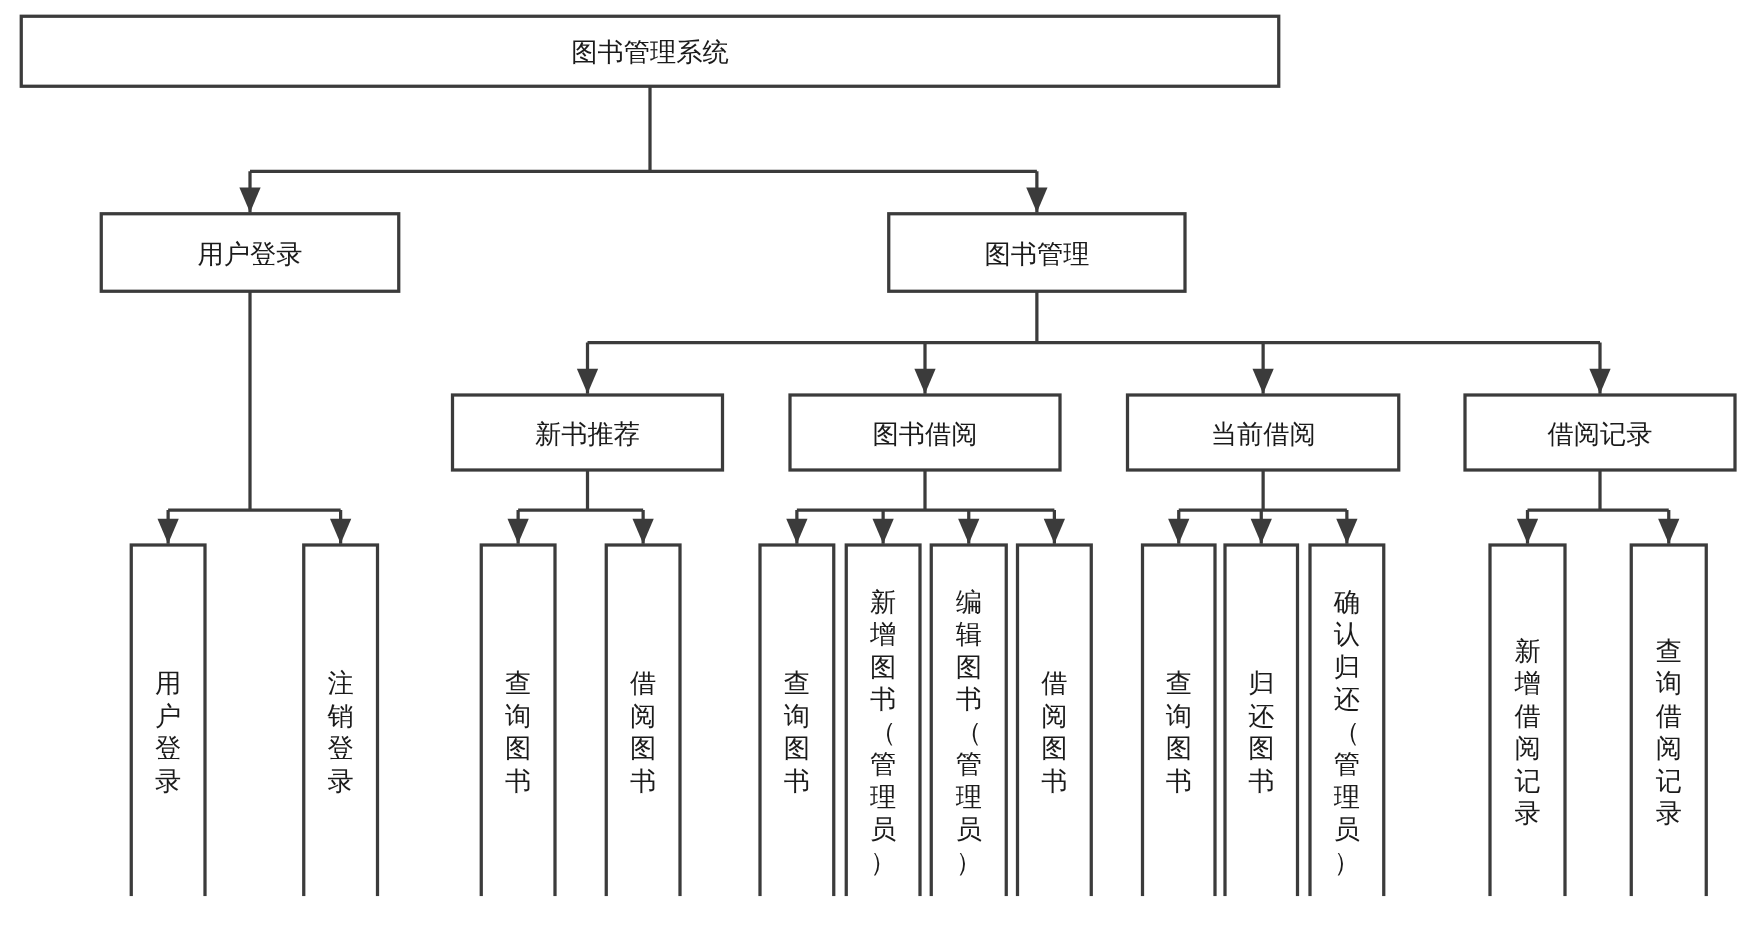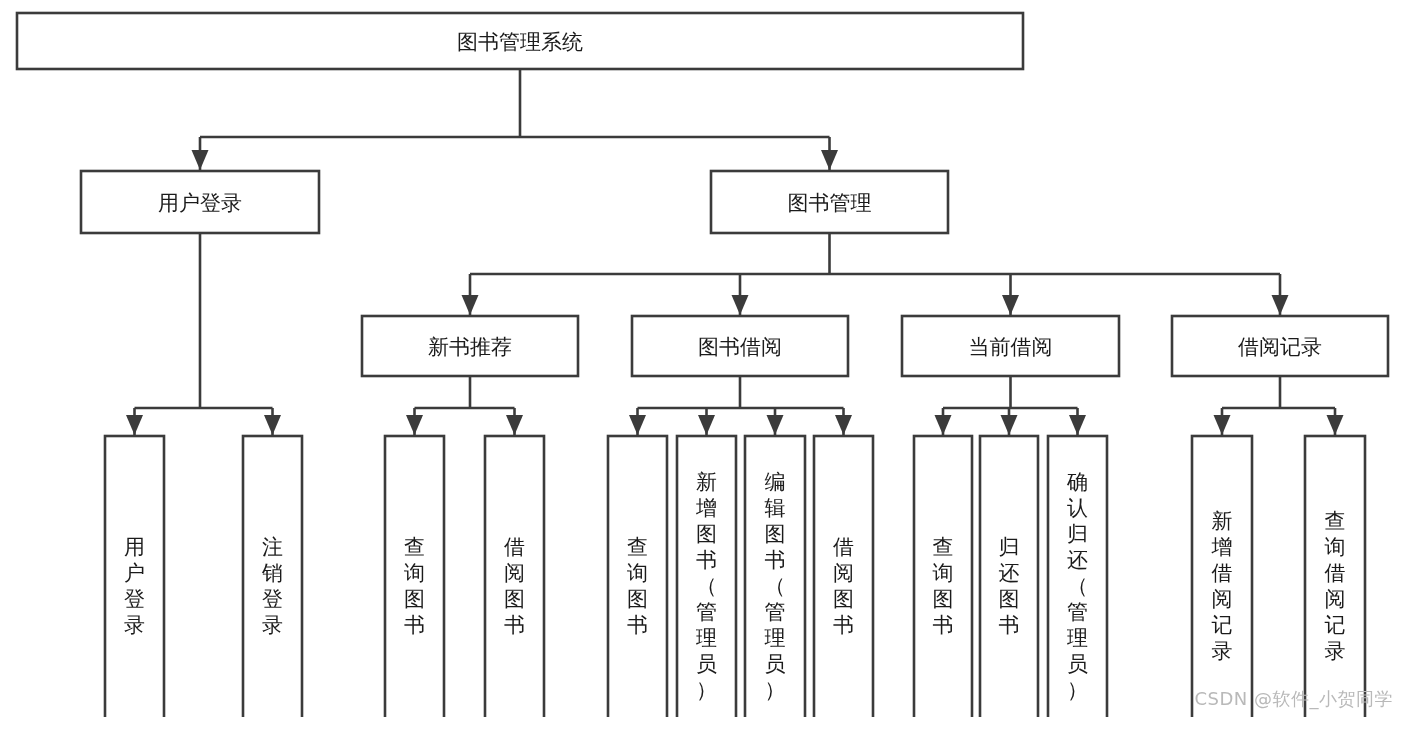--- a/index.html
+++ b/index.html
@@ -199,14 +199,13 @@
         <g>
           <rect x="1192" y="436" width="60" height="299" class="node-box"></rect>
           <text x="1222" class="node-label-v"><tspan x="1222" y="527.78">新</tspan><tspan x="1222" y="553.78">增</tspan><tspan x="1222" y="579.78">借</tspan><tspan x="1222" y="605.78">阅</tspan><tspan x="1222" y="631.78">记</tspan><tspan x="1222" y="657.78">录</tspan></text>
         </g>
         <g>
           <rect x="1305" y="436" width="60" height="299" class="node-box"></rect>
           <text x="1335" class="node-label-v"><tspan x="1335" y="527.78">查</tspan><tspan x="1335" y="553.78">询</tspan><tspan x="1335" y="579.78">借</tspan><tspan x="1335" y="605.78">阅</tspan><tspan x="1335" y="631.78">记</tspan><tspan x="1335" y="657.78">录</tspan></text>
         </g>
       </g>
   </svg>
-  <div class="watermark">CSDN @软件_小贺同学</div>
 </div>
 
 </body></html>

